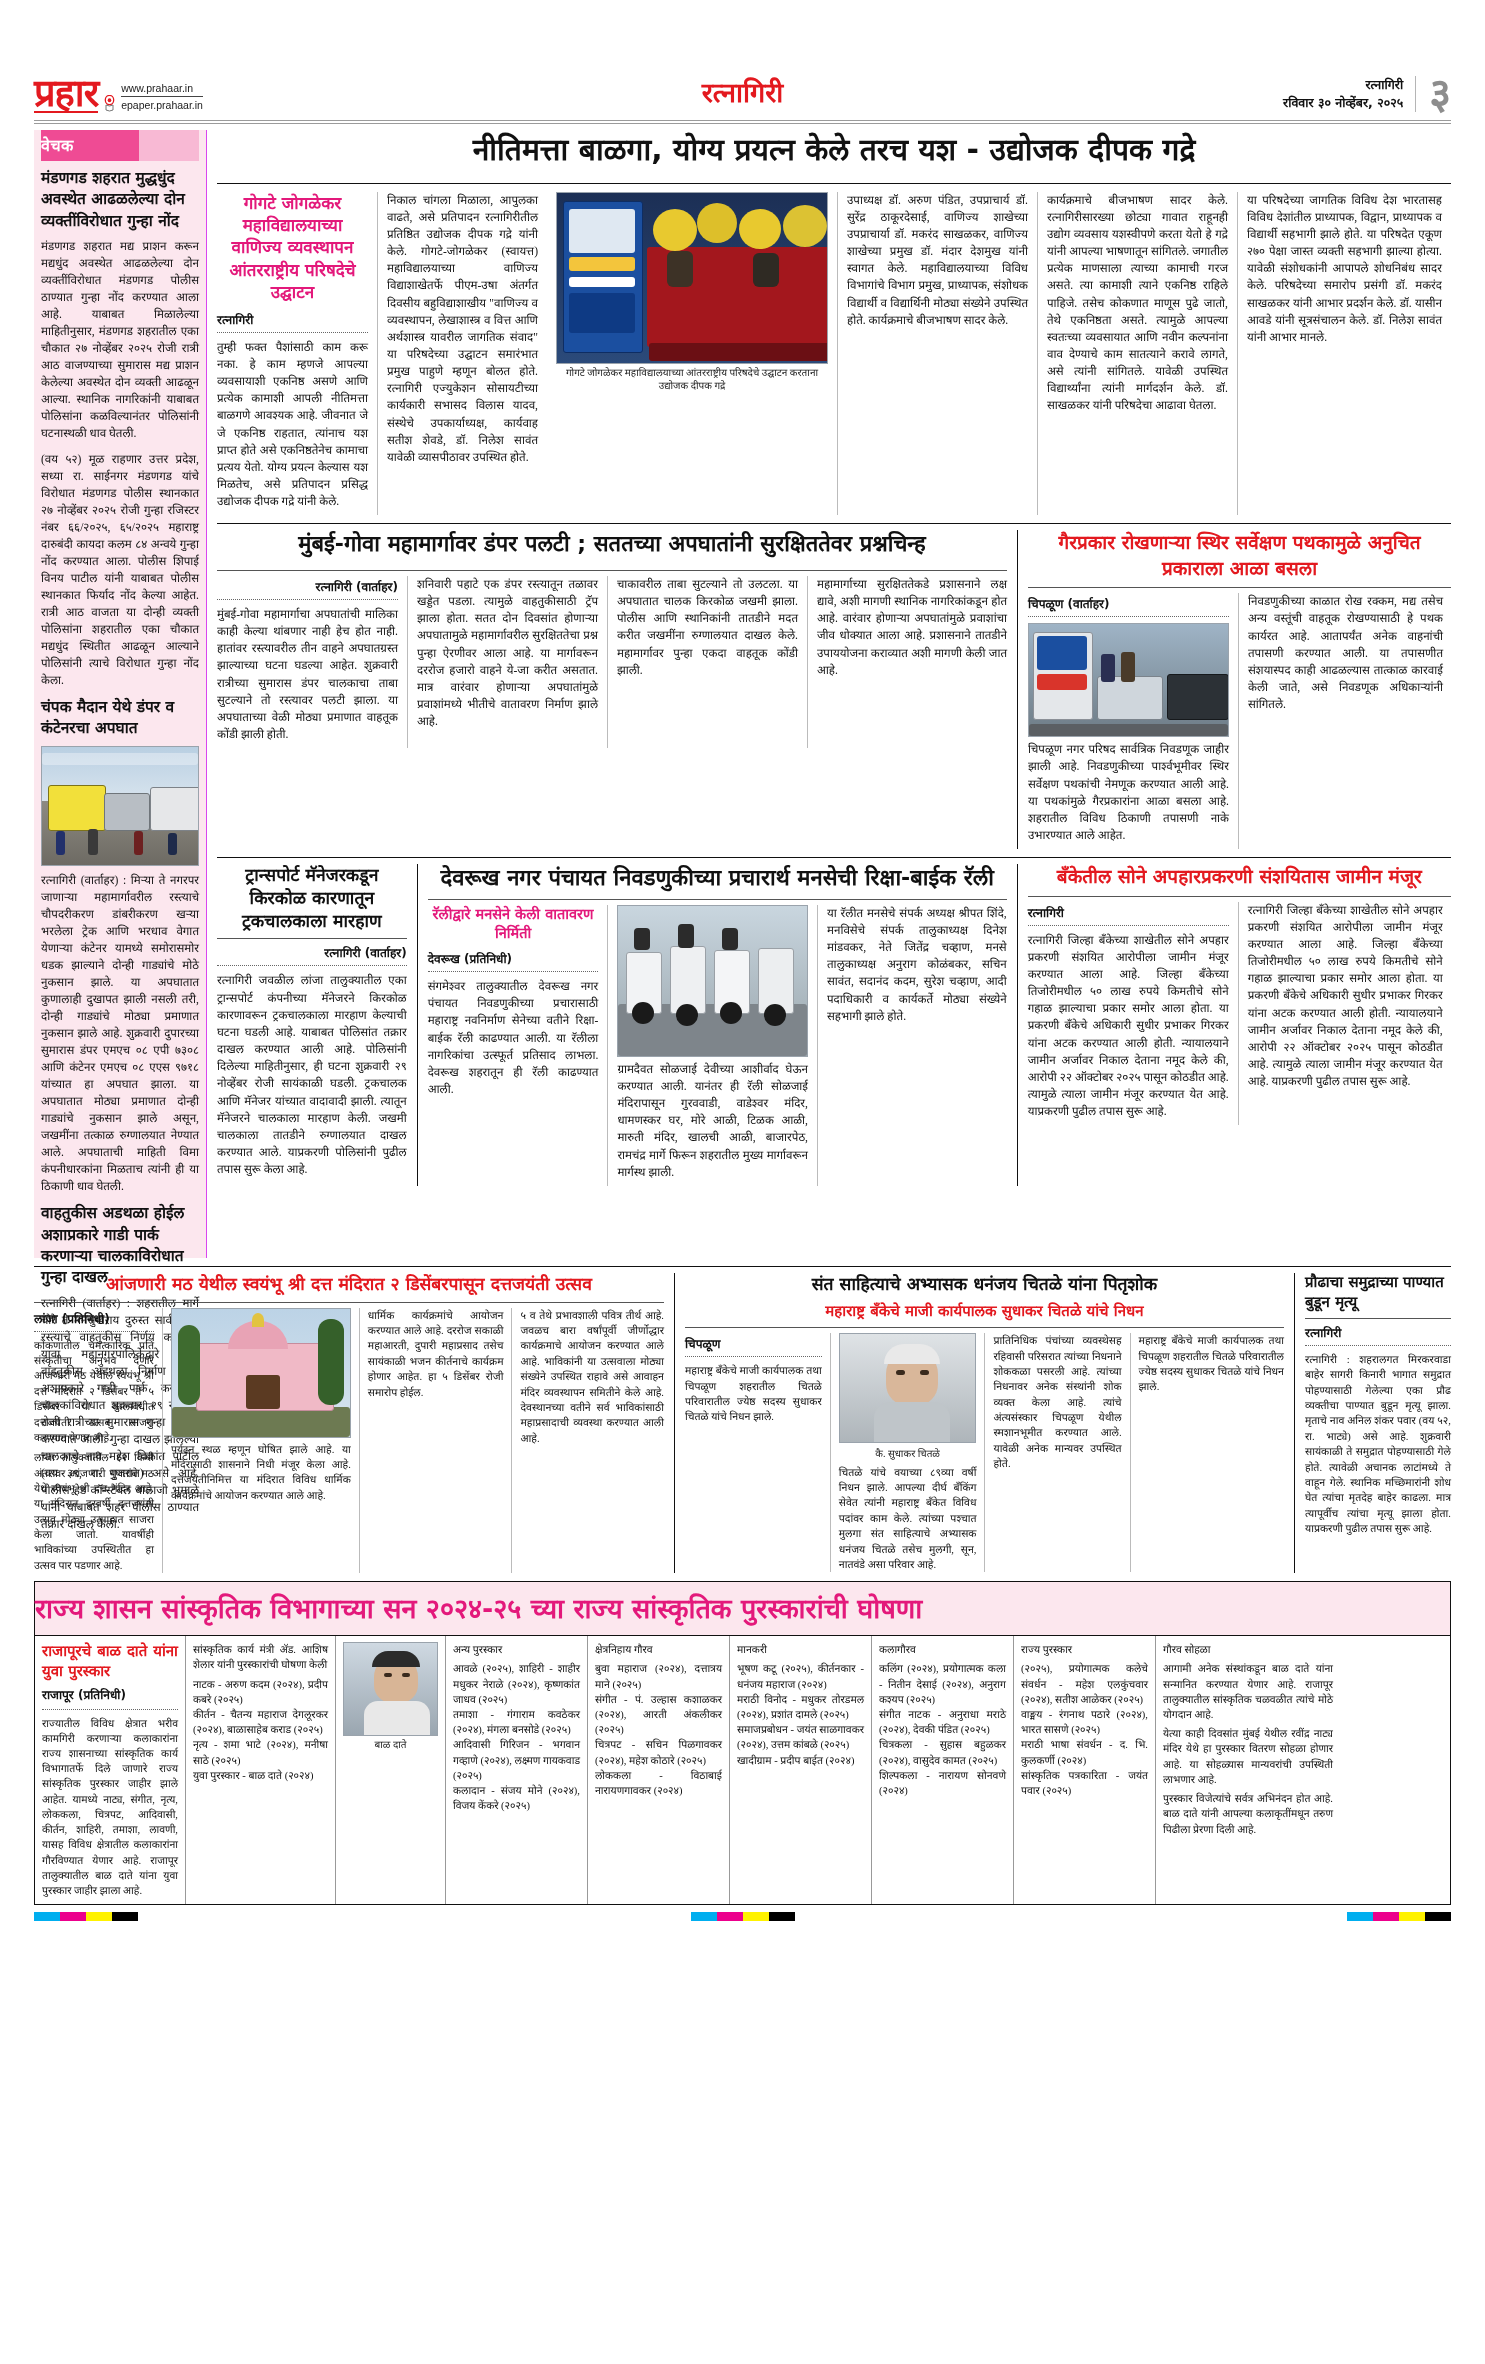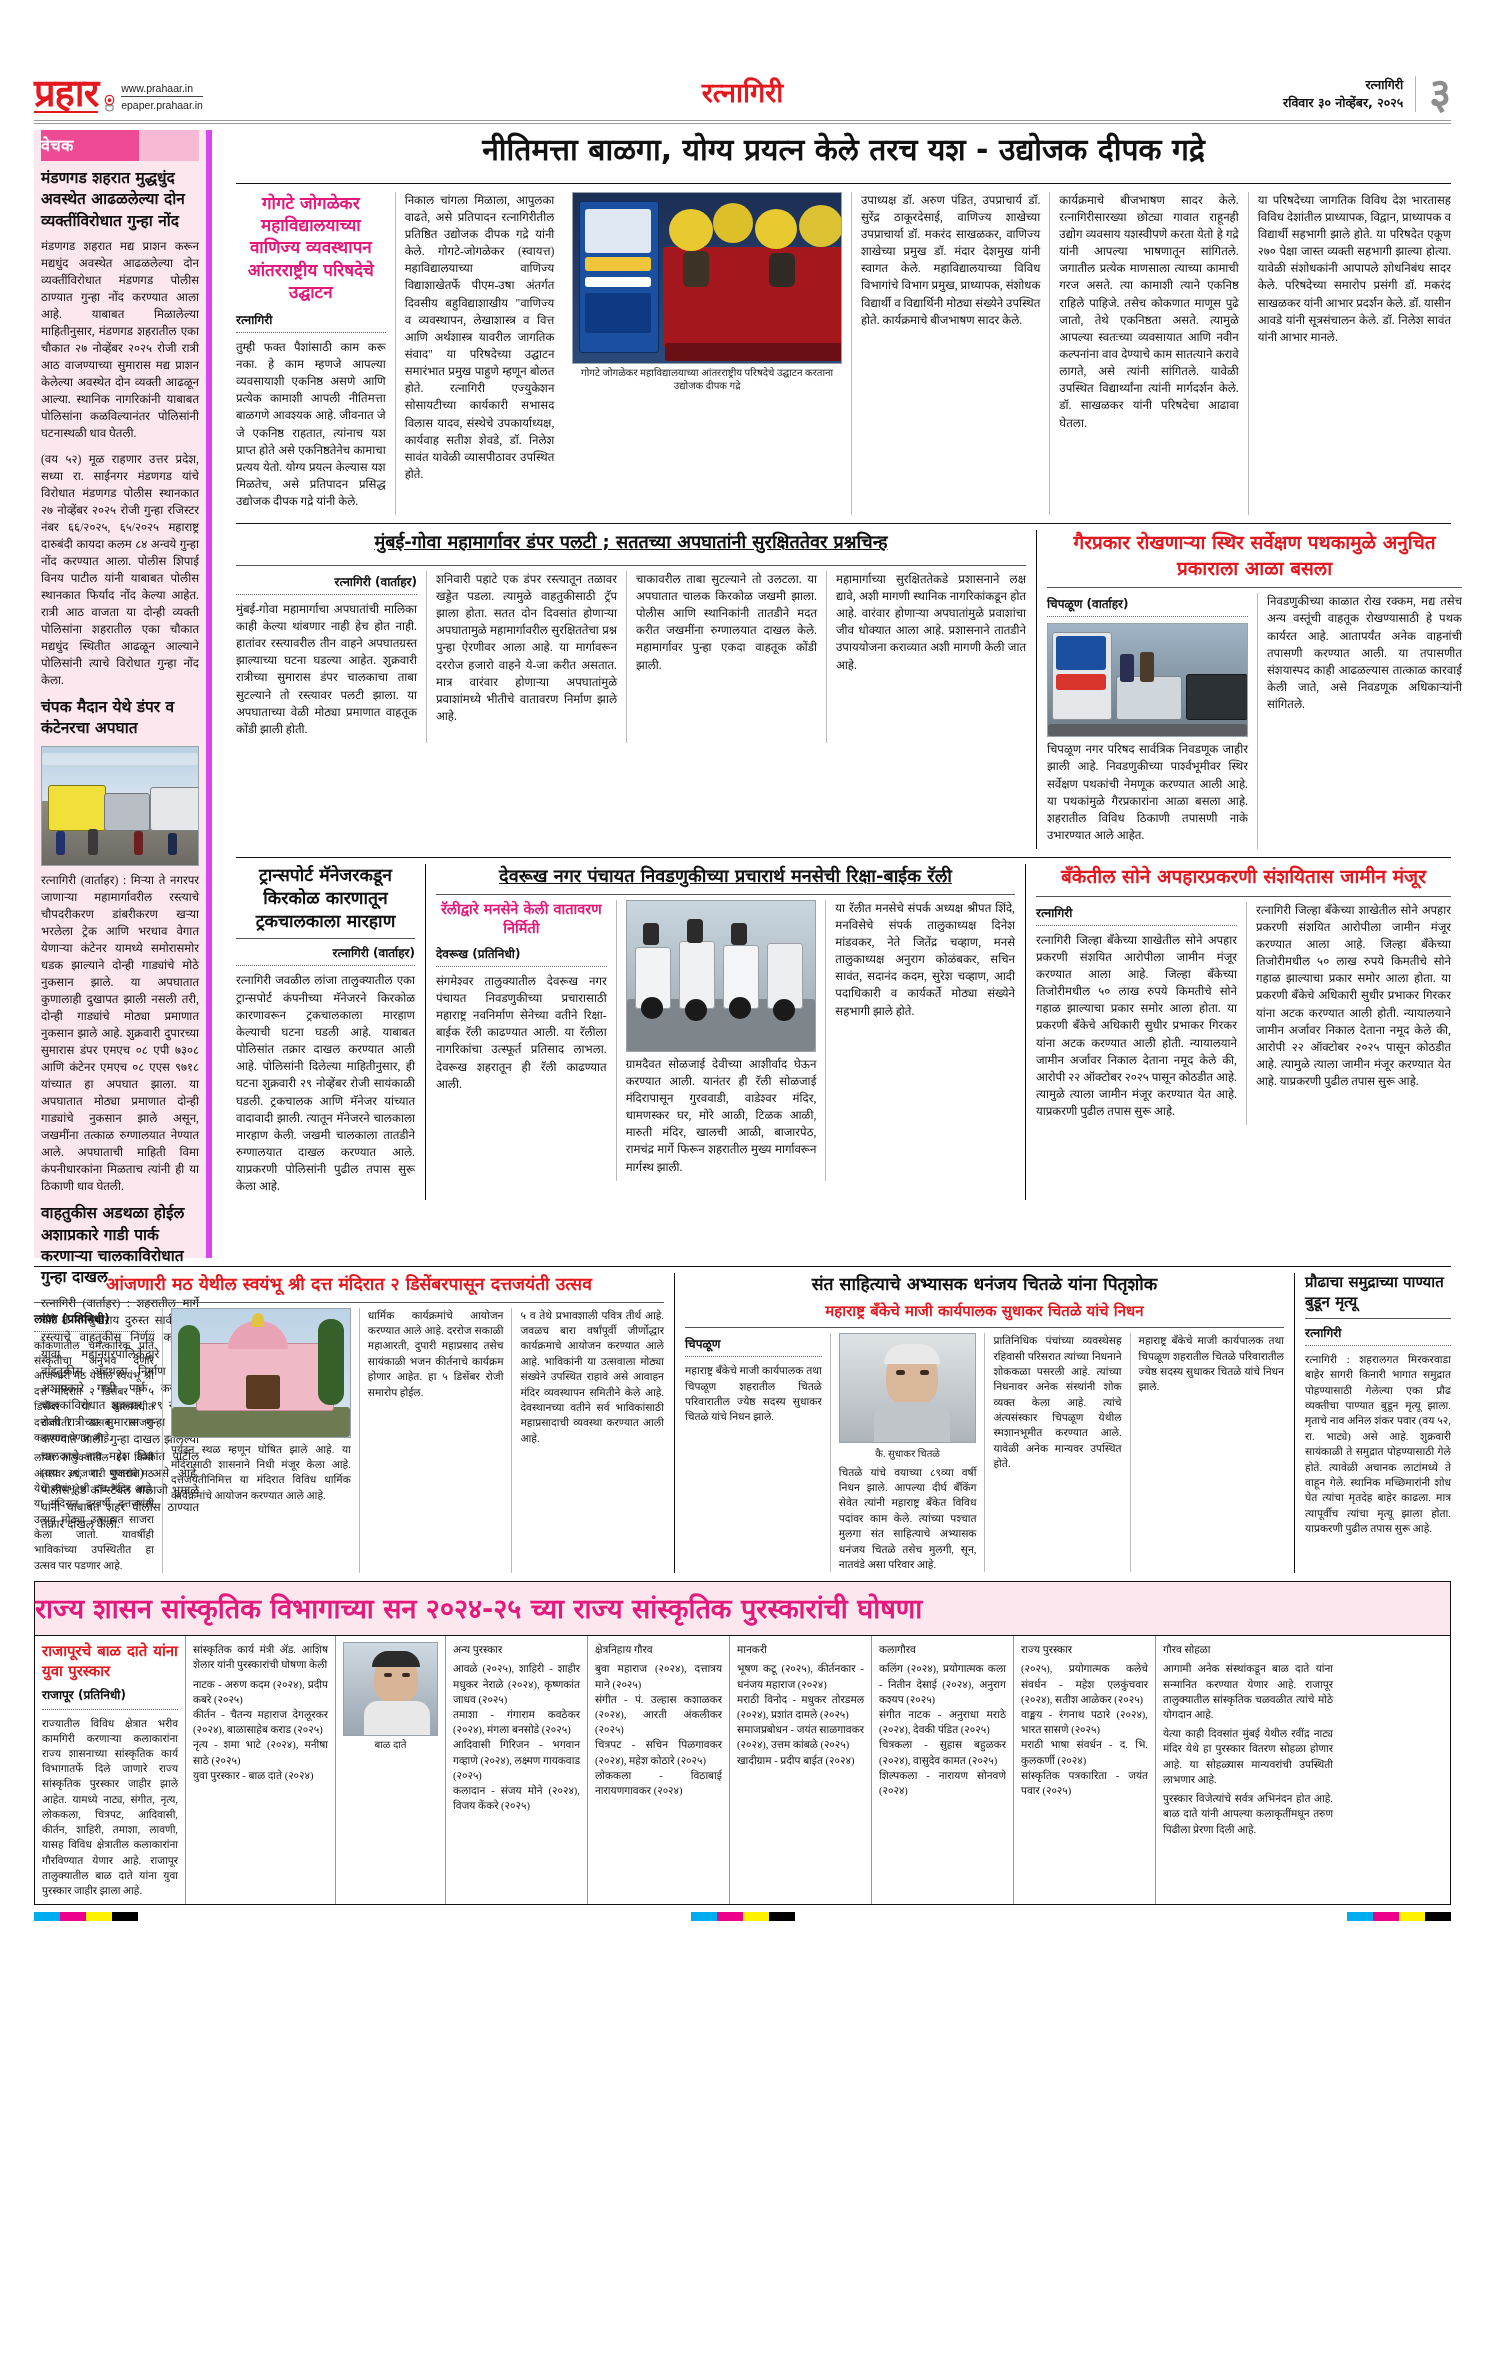--- a/index.html
+++ b/index.html
@@ -77,21 +77,21 @@
   
   .txt{font-size:11.6px;line-height:1.48;text-align:justify;}
   .txt p{margin:0 0 5px 0;text-indent:11px;}
   .txt p.noind{text-indent:0;}
 
   .hl{
     font-family:"DejaVu Sans","Liberation Sans",sans-serif;
     font-weight:bold;line-height:1.3;margin:0 0 6px 0;color:#111;
   }
   .hl.xl{font-size:30px;line-height:1.22;text-align:center;}
-  .hl.lg{font-size:18px;text-decoration:underline;}
+  .hl.lg{font-size:22px;}
   .hl.md{font-size:17.5px;}
   .hl.sm{font-size:15px;}
   .hl.center{text-align:center;}
 
   .byline{
     font-family:"DejaVu Sans","Liberation Sans",sans-serif;
     font-size:12px;font-weight:bold;margin:2px 0 3px 0;
   }
   .byline-rule{border-bottom:1px dotted #666;margin:0 0 6px 0;height:1px;}
 
@@ -192,21 +192,21 @@
         </div>
         <div class="pink-body">रत्नागिरी (वार्ताहर) : मिऱ्या ते नगरपर जाणाऱ्या महामार्गावरील रस्त्याचे चौपदरीकरण डांबरीकरण खऱ्या भरलेला ट्रेक आणि भरधाव वेगात येणाऱ्या कंटेनर यामध्ये समोरासमोर धडक झाल्याने दोन्ही गाड्यांचे मोठे नुकसान झाले. या अपघातात कुणालाही दुखापत झाली नसली तरी, दोन्ही गाड्यांचे मोठ्या प्रमाणात नुकसान झाले आहे. शुक्रवारी दुपारच्या सुमारास डंपर एमएच ०८ एपी ७३०८ आणि कंटेनर एमएच ०८ एएस ९७१८ यांच्यात हा अपघात झाला. या अपघातात मोठ्या प्रमाणात दोन्ही गाड्यांचे नुकसान झाले असून, जखमींना तत्काळ रुग्णालयात नेण्यात आले. अपघाताची माहिती विमा कंपनीधारकांना मिळताच त्यांनी ही या ठिकाणी धाव घेतली.</div>
       </div>
 
       <div>
         <div class="pink-head">वाहतुकीस अडथळा होईल अशाप्रकारे गाडी पार्क करणाऱ्या चालकाविरोधात गुन्हा दाखल</div>
         <div class="pink-body">रत्नागिरी (वार्ताहर) : शहरातील मार्गे चौरे ते मनसुखराय दुरुस्त सार्वजनिक रस्त्याचे वाहतुकीस निर्णय करण्यात यावा महानगरपालिकेद्वारे शहर वाहतुकीस अडथळा निर्माण होईल अशाप्रकारे गाडी पार्क करणाऱ्या चालकांविरोधात शुक्रवार, २९ नोव्हेंबर रोजी रात्रीच्या सुमारास गुन्हा दाखल करण्यात आली. गुन्हा दाखल झालेल्या चालकाचे नाव महेश विक्रांत पाटील (वय ३९, रा. गुजरात) असे आहे. पोलीस हेड कॉन्स्टेबल बालाजी भुमाळे यांनी याबाबत शहर पोलीस ठाण्यात तक्रार दाखल केली.</div>
       </div>
     </div>
 
-    <div class="col" style="width:1245px;padding-left:24px;border-left:6px solid #d946ef;">
+    <div class="col" style="width:1245px;padding-left:10px;border-left:1px solid #d946ef;">
 
       <div class="hl xl" style="padding:2px 0 8px 0;">नीतिमत्ता बाळगा, योग्य प्रयत्न केले तरच यश - उद्योजक दीपक गद्रे</div>
       <div class="hrule" style="margin:0 0 8px 0;"></div>
 
       <div style="display:flex;">
         <div style="width:160px;padding-right:9px;box-sizing:border-box;">
           <div class="kicker-pink">गोगटे जोगळेकर महाविद्यालयाच्या वाणिज्य व्यवस्थापन आंतरराष्ट्रीय परिषदेचे उद्घाटन</div>
           <div class="byline">रत्नागिरी</div>
           <div class="byline-rule"></div>
           <div class="txt">

